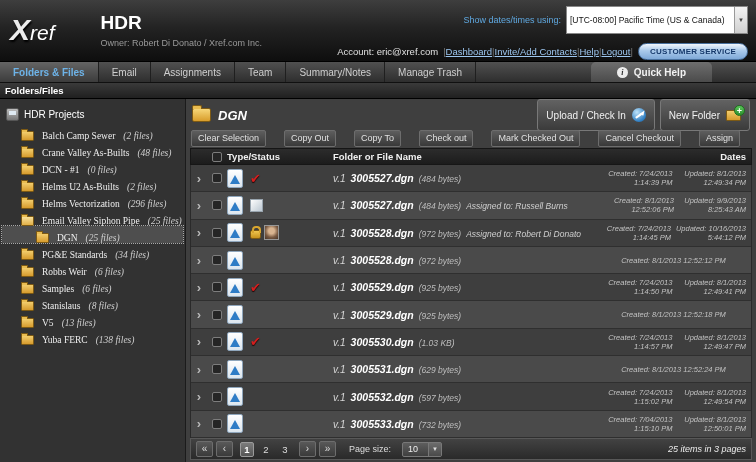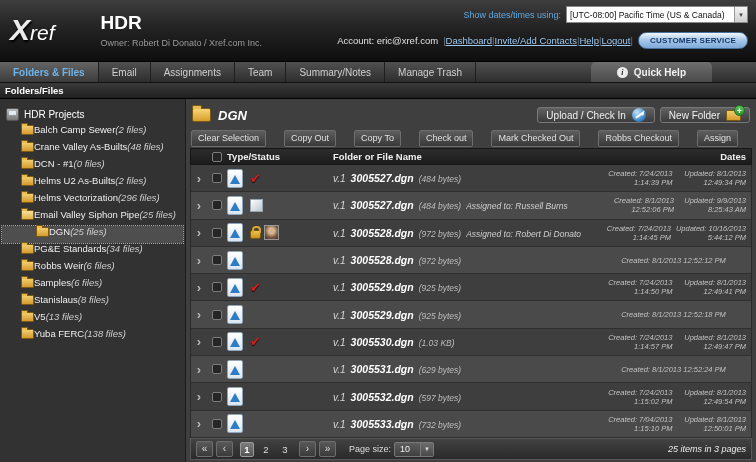--- a/index.html
+++ b/index.html
@@ -10,21 +10,21 @@
   .top { height:62px; flex:0 0 62px; background:linear-gradient(180deg,#3e3e3e 0%,#232323 45%,#0e0e0e 100%); display:flex; align-items:flex-start; padding:5px 8px 0 10px; border-bottom:1px solid #000; }
   .logo { display:flex; align-items:baseline; margin-top:8px; cursor:default; }
   .lx { font-size:30px; font-weight:bold; font-style:italic; color:#ececec; letter-spacing:-2px; text-shadow:1px 2px 2px #000; }
   .lref { font-size:21px; font-style:italic; color:#fff; margin-left:2px; }
   .titleblk { margin-left:46px; margin-top:7px; }
   .apptitle { font-size:19px; font-weight:bold; color:#fff; }
   .owner { font-size:9px; color:#9a9a9a; margin-top:4px; }
   .hright { margin-left:auto; display:flex; flex-direction:column; align-items:flex-end; gap:9px; margin-top:1px; }
   .tzrow { display:flex; align-items:center; gap:5px; }
   .tzlabel { color:#5fa8e0; font-size:9px; }
-  .tzselect { width:182px; height:17px; background:#fff; border:1px solid #888; display:flex; align-items:center; font-size:8.5px; color:#111; padding-left:3px; cursor:pointer; }
+  .tzselect { width:182px; height:28px; background:#fff; border:1px solid #888; display:flex; align-items:center; font-size:8.5px; color:#111; padding-left:3px; cursor:pointer; }
   .tzval { flex:1; white-space:nowrap; overflow:hidden; }
   .tzarrow { width:13px; height:100%; background:linear-gradient(#f4f4f4,#cfcfcf); border-left:1px solid #999; color:#444; font-size:6px; display:flex; align-items:center; justify-content:center; flex:0 0 auto; }
   .acctrow { display:flex; align-items:center; gap:5px; font-size:9.5px; }
   .acct { color:#e0e0e0; }
   .hlink { color:#9dc6ef; text-decoration:underline; cursor:pointer; }
   .hsep { color:#777; }
   .csbtn { height:17px; padding:0 11px; border-radius:9px; background:linear-gradient(#f2f7fd,#a9c9ea 45%,#7fa9d8); border:1px solid #49719e; color:#16396b; font-weight:bold; font-size:8px; cursor:pointer; font-family:inherit; letter-spacing:.2px; }
 
   
   .tabbar { height:21px; flex:0 0 21px; background:linear-gradient(#505050,#2e2e2e); display:flex; align-items:stretch; border-bottom:1px solid #101010; }
@@ -36,35 +36,35 @@
 
   
   .crumbbar { height:16px; flex:0 0 16px; background:linear-gradient(#3a3a3a,#202020); border-bottom:1px solid #000; display:flex; align-items:center; padding-left:5px; font-size:9.5px; font-weight:bold; color:#fff; }
 
   
   .bodywrap { flex:1; display:flex; min-height:0; }
   .sidebar { width:186px; flex:0 0 186px; background:#323232; border-right:1px solid #1b1b1b; padding:6px 2px; overflow:hidden; }
   .tree-root { display:flex; align-items:center; gap:5px; height:19px; padding-left:4px; color:#fff; font-size:10px; cursor:pointer; }
   .drive-ico { width:13px; height:13px; background:linear-gradient(#bdbdbd,#777); border:1px solid #555; border-radius:2px; position:relative; flex:0 0 auto; }
   .drive-ico::after { content:""; position:absolute; left:2px; top:2px; width:7px; height:4px; background:#dfeaf2; }
-  .tree-item { display:flex; align-items:flex-start; gap:0; height:17px; font-size:9.5px; color:#eee; cursor:pointer; white-space:nowrap; }
+  .tree-item { display:flex; align-items:flex-end; gap:8px; height:17px; font-size:9.5px; color:#eee; cursor:pointer; white-space:nowrap;font-family:Liberation Serif, serif; }
   .tcount { font-style:italic; color:#cfcfcf; }
   .fold { width:13px; height:10px; flex:0 0 auto; background:linear-gradient(#f2cd6d,#d69b2d); border:1px solid #7d5a14; border-radius:1px; position:relative; margin-top:1px; }
   .fold::before { content:""; position:absolute; left:-1px; top:-3px; width:5px; height:2px; background:#e9bc50; border:1px solid #7d5a14; border-bottom:none; border-radius:1px 1px 0 0; }
   .fold.open { background:linear-gradient(#f8e09b,#e2b047); }
   .tree-item.selected { background:#4e4e4e; outline:1px dotted #a8a8a8; }
 
   
   .main { flex:1; display:flex; flex-direction:column; min-width:0; padding:3px 4px 2px 4px; background:#3f3f3f; }
   .mhead { height:26px; flex:0 0 26px; display:flex; align-items:center; gap:7px; padding:0 2px; }
   .bigfold { width:19px; height:14px; background:linear-gradient(#f6d678,#d89d2b); border:1px solid #7d5a14; border-radius:2px; position:relative; flex:0 0 auto; }
   .bigfold::before { content:""; position:absolute; left:-1px; top:-4px; width:8px; height:3px; background:#e9bc50; border:1px solid #7d5a14; border-bottom:none; border-radius:2px 2px 0 0; }
   .ftitle { font-size:13px; font-weight:bold; font-style:italic; color:#fff; }
   .mhbtns { margin-left:auto; display:flex; gap:5px; }
-  .hbtn { height:16px; display:flex; align-items:center; gap:6px; padding:0 8px; background:linear-gradient(#626262,#3b3b3b); border:1px solid #787878; border-radius:3px; color:#f0f0f0; font-size:10px; cursor:pointer; font-family:inherit; }
+  .hbtn { height:32px; display:flex; align-items:center; gap:6px; padding:0 8px; background:linear-gradient(#626262,#3b3b3b); border:1px solid #787878; border-radius:3px; color:#f0f0f0; font-size:10px; cursor:pointer; font-family:inherit; }
   .ico-upload { width:14px; height:14px; border-radius:50%; background:radial-gradient(circle at 35% 30%,#bfe4fa,#2f7ec2 70%,#1b5a94); position:relative; flex:0 0 auto; }
   .ico-upload::after { content:""; position:absolute; left:3px; top:7px; width:7px; height:2px; background:#fff; border-radius:1px; transform:rotate(-35deg); }
   .ico-upload::before { content:""; position:absolute; right:2px; top:2px; border-left:5px solid transparent; border-bottom:5px solid #fff; transform:rotate(12deg); }
   .ico-newfolder { width:15px; height:11px; background:linear-gradient(#f2cd6d,#d69b2d); border:1px solid #7d5a14; border-radius:1px; position:relative; flex:0 0 auto; }
   .ico-newfolder i { position:absolute; right:-5px; top:-6px; width:11px; height:11px; border-radius:50%; background:linear-gradient(#5cc75c,#2e8f2e); border:1px solid #1e6e1e; color:#fff; font-style:normal; font-weight:bold; font-size:9px; line-height:10px; text-align:center; }
 
   .toolbar { height:20px; flex:0 0 20px; display:flex; gap:18px; align-items:center; padding:0 1px; }
   .tbtn { height:17px; padding:0 6px; background:linear-gradient(#5e5e5e,#393939); border:1px solid #6d6d6d; border-radius:2px; color:#e2e2e2; font-size:9px; cursor:pointer; font-family:inherit; white-space:nowrap; }
 
   .thead { height:17px; flex:0 0 17px; background:linear-gradient(#2c2c2c,#1c1c1c); display:flex; align-items:center; font-size:9.5px; font-weight:bold; color:#f0f0f0; border:1px solid #161616; }
@@ -95,21 +95,21 @@
   .fassigned { font-style:italic; color:#cfcfcf; font-size:8.5px; }
   .rowdates { display:flex; flex-direction:row; align-items:flex-end; justify-content:center; gap:1px; font-size:7.5px; color:#c2c2c2; font-style:italic; line-height:1.2; }
   .col-name span:empty, .rowdates span:empty { display:none; }
 
   .pager { height:22px; flex:0 0 22px; background:linear-gradient(#424242,#2a2a2a); border:1px solid #585858; display:flex; align-items:center; gap:3px; padding:0 5px; }
   .pgbtn { width:17px; height:16px; background:linear-gradient(#595959,#3a3a3a); border:1px solid #6d6d6d; border-radius:2px; color:#ddd; font-size:10px; line-height:1; cursor:pointer; font-family:inherit; padding:0; }
   #pg-nums { display:flex; gap:5px; margin:0 4px; }
   .pg-num { min-width:14px; height:15px; display:flex; align-items:center; justify-content:center; font-size:9.5px; color:#ddd; cursor:pointer; }
   .pg-num.current { background:linear-gradient(#7c7c7c,#555); border:1px solid #9a9a9a; border-radius:2px; color:#fff; font-weight:bold; }
   .pgsize-label { margin-left:10px; font-size:9px; color:#ddd; }
-  .pgselect { width:40px; height:15px; background:linear-gradient(#5e5e5e,#3f3f3f); border:1px solid #787878; border-radius:2px; display:flex; align-items:center; padding-left:5px; font-size:9px; color:#eee; cursor:pointer; margin-left:0; }
+  .pgselect { width:40px; height:15px; background:linear-gradient(#5e5e5e,#3f3f3f); border:1px solid #787878; border-radius:2px; display:flex; align-items:center; padding-left:5px; font-size:9px; color:#eee; cursor:pointer; margin-left:8px; }
   .pgselect .tzarrow { background:linear-gradient(#6c6c6c,#4a4a4a); border-left:1px solid #787878; color:#ddd; margin-left:auto; }
   .pgsummary { margin-left:auto; font-size:9px; color:#ececec; font-style:italic; }
 </style>
 </head>
 <body>
 
 <div id="app">
 
   <header class="top">
     <div class="logo">
@@ -260,21 +260,21 @@
           </button>
         </div>
       </div>
 
       <div id="toolbar" class="toolbar">
           <button class="tbtn">Clear Selection</button>
           <button class="tbtn">Copy Out</button>
           <button class="tbtn">Copy To</button>
           <button class="tbtn">Check out</button>
           <button class="tbtn">Mark Checked Out</button>
-          <button class="tbtn">Robbs Checkout</button>
+          <button class="tbtn">Cancel Checkout</button>
           <button class="tbtn">Assign</button>
           <button class="tbtn">Unassign</button>
           <button class="tbtn">Lock</button>
           <button class="tbtn">Unlock</button>
         </div>
 
       <div class="thead">
         <span class="col-exp"></span>
         <span class="col-chk">
             <span class="cb"></span>

